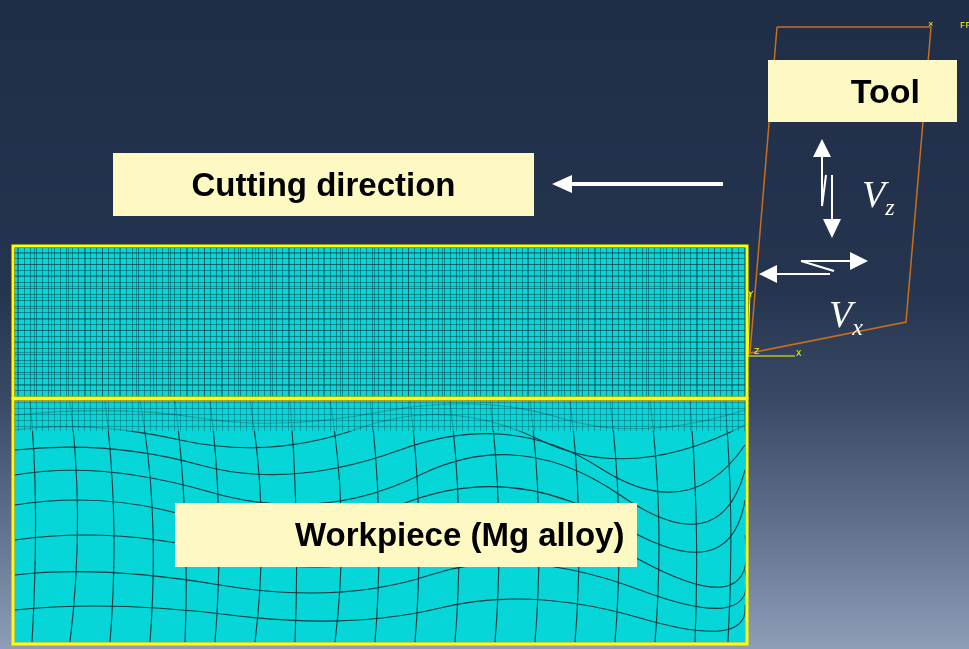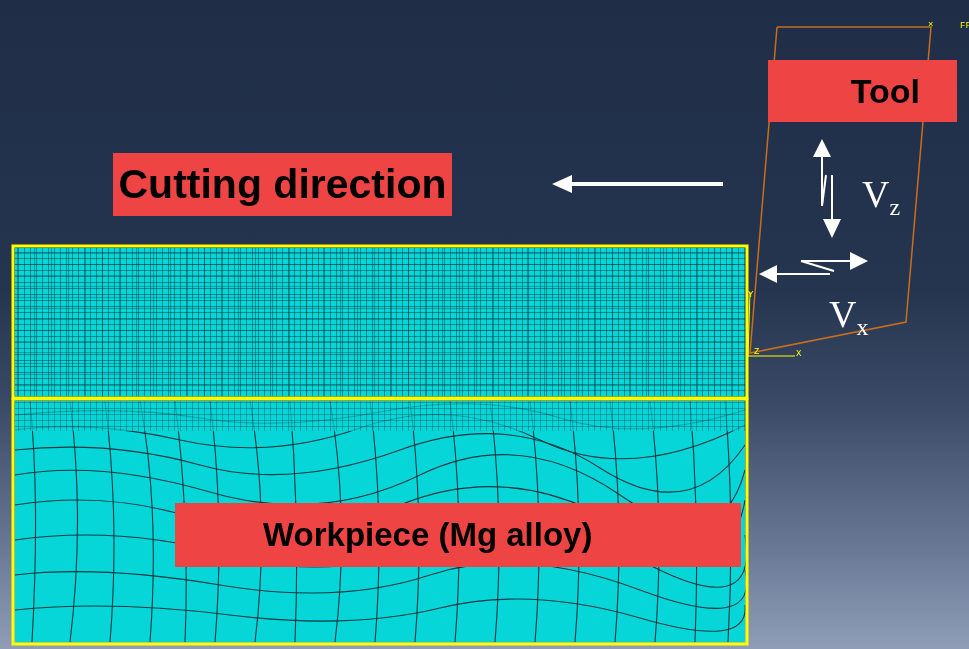--- a/index.html
+++ b/index.html
@@ -1,24 +1,24 @@
 <!DOCTYPE html>
 <html><head>
 <meta charset="utf-8">
 <style>
   html,body{margin:0;padding:0;}
   body{width:969px;height:649px;overflow:hidden;position:relative;
     background:linear-gradient(to bottom,#1f2d47 0%,#26354f 45%,#3a4a66 62%,#6a7a96 85%,#8f9db7 100%);
     font-family:"Liberation Sans",sans-serif;}
-  .label{position:absolute;background:#ef4444;color:#000;font-weight:bold;display:flex;align-items:center;}
+  .label{position:absolute;background:#fef9c3;color:#000;font-weight:bold;display:flex;align-items:center;}
   #tool-label{left:768px;top:60px;width:189px;height:62px;font-size:34px;justify-content:flex-end;padding-right:37px;box-sizing:border-box;}
-  #cut-label{left:113px;top:153px;width:339px;height:63px;font-size:41px;justify-content:center;}
-  #wp-label{left:175px;top:503px;width:566px;height:64px;font-size:33px;padding-left:88px;box-sizing:border-box;}
+  #cut-label{left:113px;top:153px;width:421px;height:63px;font-size:33px;justify-content:center;}
+  #wp-label{left:175px;top:503px;width:462px;height:64px;font-size:33px;padding-left:120px;box-sizing:border-box;}
   svg{position:absolute;left:0;top:0;}
-  .vlabel{position:absolute;color:#fff;font-family:"Liberation Serif",serif;font-size:38px;}
+  .vlabel{position:absolute;color:#fff;font-family:"Liberation Serif",serif;font-style:italic;font-size:38px;}
   .vlabel sub{font-size:24px;vertical-align:-8px;}
   .small{position:absolute;color:#ffff00;font-family:"Liberation Mono",monospace;font-size:9px;}
 </style>
 </head>
 <body>
 
 <svg width="969" height="649">
   <defs>
     <pattern id="fineMesh" width="6" height="6" patternUnits="userSpaceOnUse">
       <rect width="6" height="6" fill="#06d6d8"></rect>

